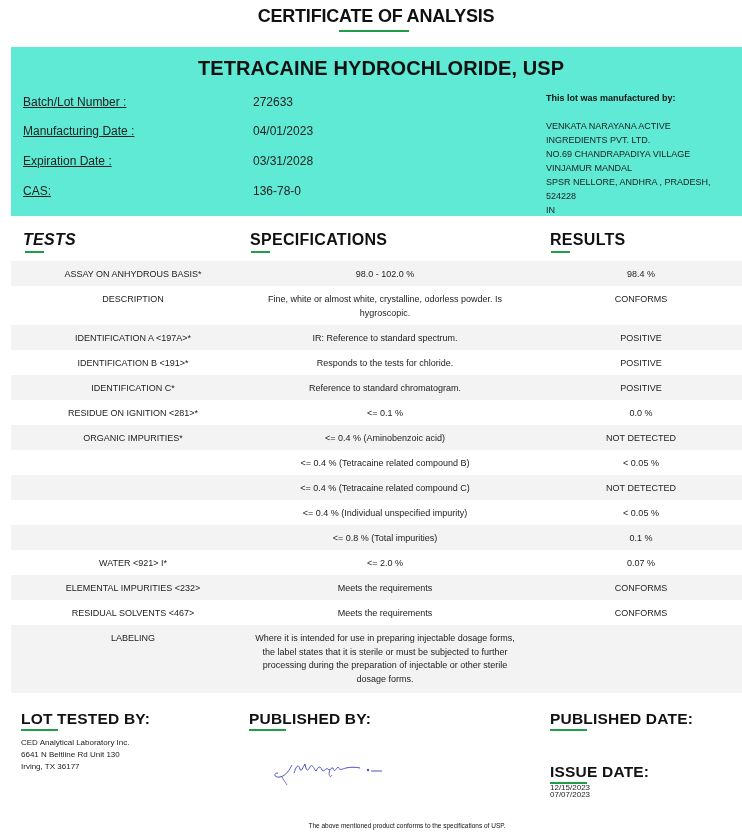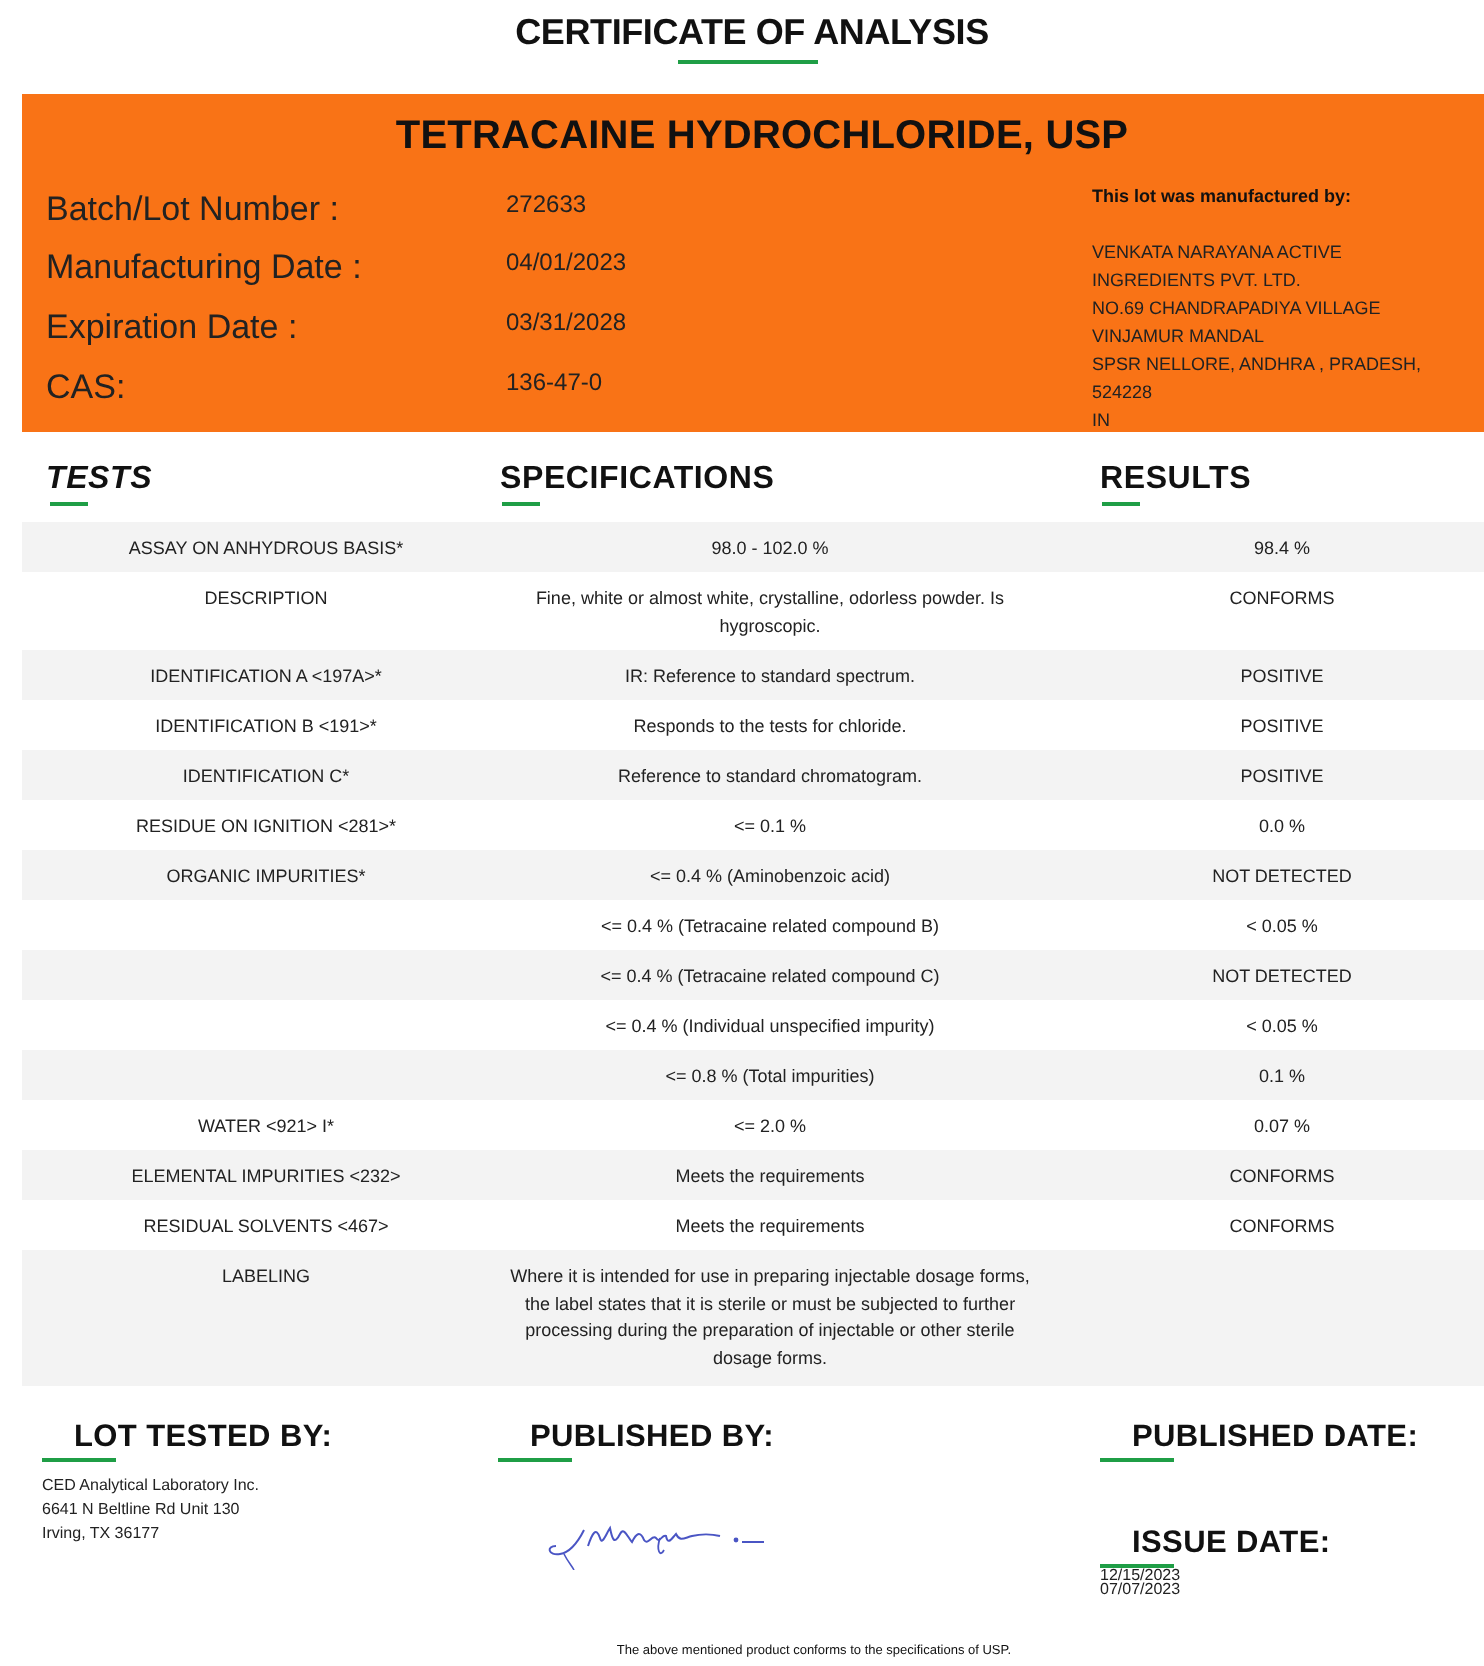--- a/index.html
+++ b/index.html
@@ -3,42 +3,42 @@
 <meta charset="utf-8">
 <style>
   * { box-sizing: border-box; margin: 0; padding: 0; }
   html, body { width: 742px; height: 833px; background: #ffffff; overflow: hidden; }
   body { font-family: "Liberation Sans", sans-serif; color: #111; position: relative; }
 
   .doc-title { position: absolute; top: 6px; left: 0; width: 752px; text-align: center;
     font-size: 18px; font-weight: bold; letter-spacing: -0.2px; color: #111; }
   .doc-title-rule { position: absolute; top: 30px; left: 339px; width: 70px; height: 2px; background: #1f9e46; }
 
-  .info-panel { position: absolute; top: 47px; left: 11px; width: 731px; height: 169px; background: #f97316; }
+  .info-panel { position: absolute; top: 47px; left: 11px; width: 731px; height: 169px; background: #5eead4; }
   .product-name { position: absolute; top: 10px; left: 0; width: 740px; text-align: center;
     font-size: 20px; font-weight: bold; color: #111; letter-spacing: 0.1px; }
-  .info-row { position: absolute; left: 12px; font-size: 17px; color: #222; }
+  .info-row { position: absolute; left: 12px; font-size: 12px; color: #222; text-decoration: underline; }
   .info-val { position: absolute; left: 242px; font-size: 12px; color: #222; }
   .mfr-head { position: absolute; left: 535px; top: 46px; font-size: 9px; font-weight: bold; color: #111; }
   .mfr-lines { position: absolute; left: 535px; top: 72px; font-size: 9px; line-height: 14px; color: #222; }
 
   .col-head { position: absolute; top: 231px; font-size: 16px; font-weight: bold; color: #111; letter-spacing: 0.3px; }
   .col-rule { position: absolute; top: 251px; width: 19px; height: 2px; background: #1f9e46; }
 
   .table { position: absolute; top: 261px; left: 11px; width: 731px; }
   .row { position: relative; width: 731px; height: 25px; font-size: 9px; color: #222; text-align: center; }
   .row.gray { background: #f3f3f3; }
   .row.tall2 { height: 39px; }
   .row.tall4 { height: 68px; }
   .cell { position: absolute; top: 7px; line-height: 13.5px; }
   .c1 { left: 12px; width: 220px; }
   .c2 { left: 238px; width: 272px; }
   .c3 { left: 540px; width: 180px; }
 
-  .foot-head { position: absolute; font-size: 15.5px; font-weight: bold; color: #111; letter-spacing: 0.2px; margin-left: 16px; }
+  .foot-head { position: absolute; font-size: 15.5px; font-weight: bold; color: #111; letter-spacing: 0.2px; }
   .foot-rule { position: absolute; width: 37px; height: 2px; background: #1f9e46; }
   .foot-text { position: absolute; font-size: 8px; line-height: 12px; color: #222; }
   .signature { position: absolute; left: 270px; top: 755px; width: 115px; height: 30px; }
   .footnote { position: absolute; top: 822px; left: 0; width: 814px; text-align: center; font-size: 6.5px; color: #111; }
 </style>
 </head>
 <body>
 
 <div class="doc-title">CERTIFICATE OF ANALYSIS</div>
 <div class="doc-title-rule"></div>
@@ -46,21 +46,21 @@
 <div class="info-panel">
   <div class="product-name">TETRACAINE HYDROCHLORIDE, USP</div>
 
   <div class="info-row" style="top:48px;">Batch/Lot Number :</div>
   <div class="info-val" style="top:48px;">272633</div>
   <div class="info-row" style="top:77px;">Manufacturing Date :</div>
   <div class="info-val" style="top:77px;">04/01/2023</div>
   <div class="info-row" style="top:107px;">Expiration Date :</div>
   <div class="info-val" style="top:107px;">03/31/2028</div>
   <div class="info-row" style="top:137px;">CAS:</div>
-  <div class="info-val" style="top:137px;">136-47-0</div>
+  <div class="info-val" style="top:137px;">136-78-0</div>
 
   <div class="mfr-head">This lot was manufactured by:</div>
   <div class="mfr-lines">
     <div>VENKATA NARAYANA ACTIVE</div>
     <div>INGREDIENTS PVT. LTD.</div>
     <div>NO.69 CHANDRAPADIYA VILLAGE</div>
     <div>VINJAMUR MANDAL</div>
     <div>SPSR NELLORE, ANDHRA , PRADESH,</div>
     <div>524228</div>
     <div>IN</div>

